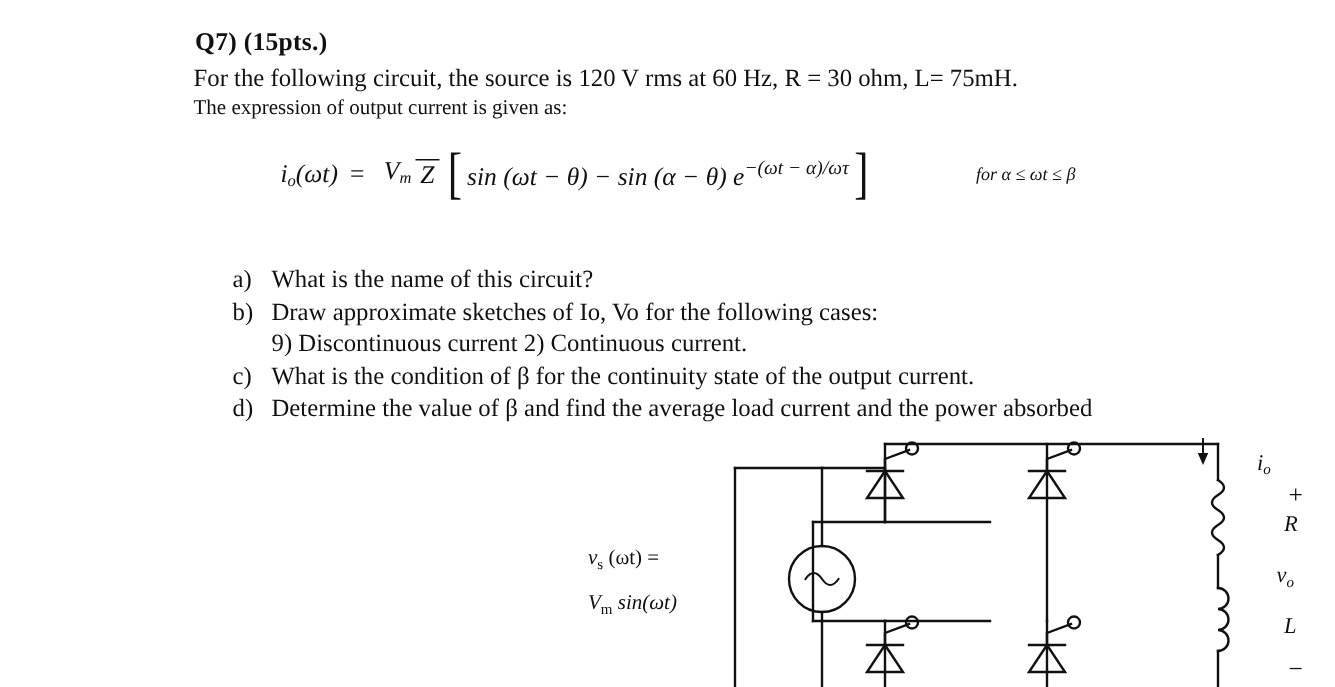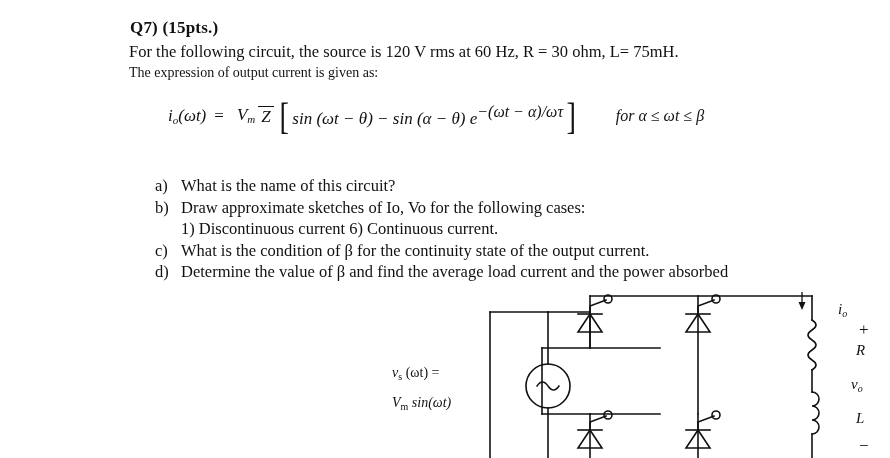--- a/index.html
+++ b/index.html
@@ -52,21 +52,21 @@
   
   .equation {
     position: absolute;
     left: 168px;
     top: 88px;
     font-size: 17px;
     display: flex;
     align-items: center;
     white-space: nowrap;
   }
-  .eq-lhs { font-style: italic; }
+  .eq-lhs { font-style: italic; margin-left: 19px; }
   .eq-lhs .sub { font-size: 11px; vertical-align: -3px; font-style: italic; }
   .eq-eq { margin: 0 8px; }
   .frac {
     display: inline-flex;
     flex-direction: row;
     align-items: center;
     vertical-align: middle;
     margin: 0 2px;
   }
   .frac .num {
@@ -90,27 +90,27 @@
     font-size: 38px;
     line-height: 0.85;
     font-weight: 300;
     margin: 0 2px;
     transform: scaleX(0.75);
     display: inline-block;
   }
   .eq-body { font-size: 17px; }
   .eq-body .it { font-style: italic; }
   .sup {
-    font-size: 16px;
+    font-size: 13px;
     vertical-align: 7px;
     margin-top: 32px;
   }
   .eq-for {
-    margin-left: 36px;
-    font-size: 16px;
+    margin-left: 68px;
+    font-size: 12px;
   }
 
   
   .qlist {
     position: absolute;
     left: 155px;
     top: 163px;
     font-size: 16.5px;
     line-height: 21.5px;
   }
@@ -182,21 +182,21 @@
 
   <div class="qlist">
     <div class="qrow">
       <span class="qlabel">a)</span>
       <span class="qtext">What is the name of this circuit?</span>
     </div>
     <div class="qrow">
       <span class="qlabel">b)</span>
       <span class="qtext">Draw approximate sketches of Io, Vo for the following cases:</span>
     </div>
-    <div class="qsub">1) Discontinuous current 6) Continuous current.</div>
+    <div class="qsub">9) Discontinuous current 2) Continuous current.</div>
     <div class="qrow">
       <span class="qlabel">c)</span>
       <span class="qtext">What is the condition of β for the continuity state of the output current.</span>
     </div>
     <div class="qrow">
       <span class="qlabel">d)</span>
       <span class="qtext">Determine the value of β  and find the average load current and the power absorbed</span>
     </div>
   </div>
 

